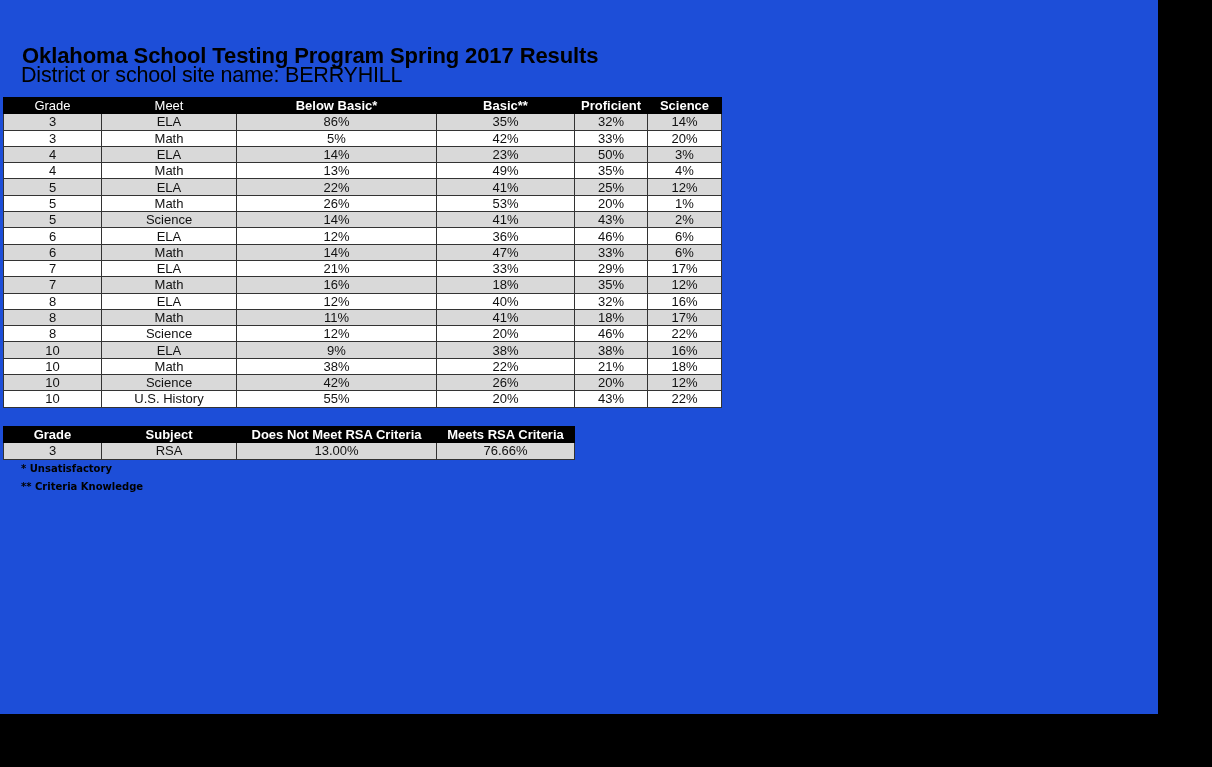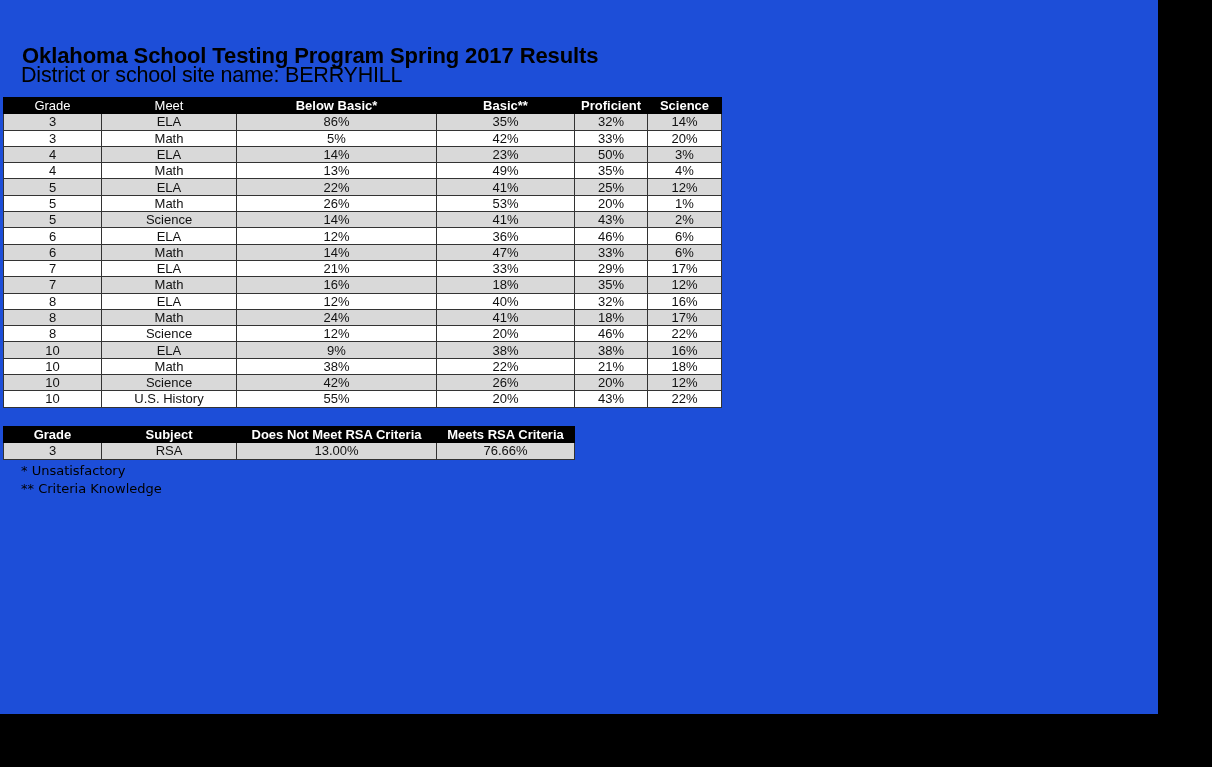--- a/index.html
+++ b/index.html
@@ -67,24 +67,25 @@
     th.light { font-weight: normal; }
     td {
       border: 1.2px solid #333;
       color: #111;
     }
     tr.shaded td { background: #d9d9d9; }
     tr.plain td { background: #ffffff; }
     .footnote {
       position: absolute;
       left: 21px;
-      font-size: 13px;
+      font-size: 10px;
       color: #000;
       font-family: "DejaVu Sans", sans-serif;
       white-space: nowrap;
+      font-weight: bold;
     }
     #fn1 { top: 463px; }
     #fn2 { top: 481px; }
   </style>
 </head>
 <body>
 
 <div class="page">
 
   <div class="title">Oklahoma School Testing Program Spring 2017 Results</div>
@@ -202,21 +203,21 @@
           <td>8</td>
           <td>ELA</td>
           <td>12%</td>
           <td>40%</td>
           <td>32%</td>
           <td>16%</td>
         </tr>
         <tr class="shaded">
           <td>8</td>
           <td>Math</td>
-          <td>24%</td>
+          <td>11%</td>
           <td>41%</td>
           <td>18%</td>
           <td>17%</td>
         </tr>
         <tr class="plain">
           <td>8</td>
           <td>Science</td>
           <td>12%</td>
           <td>20%</td>
           <td>46%</td>

